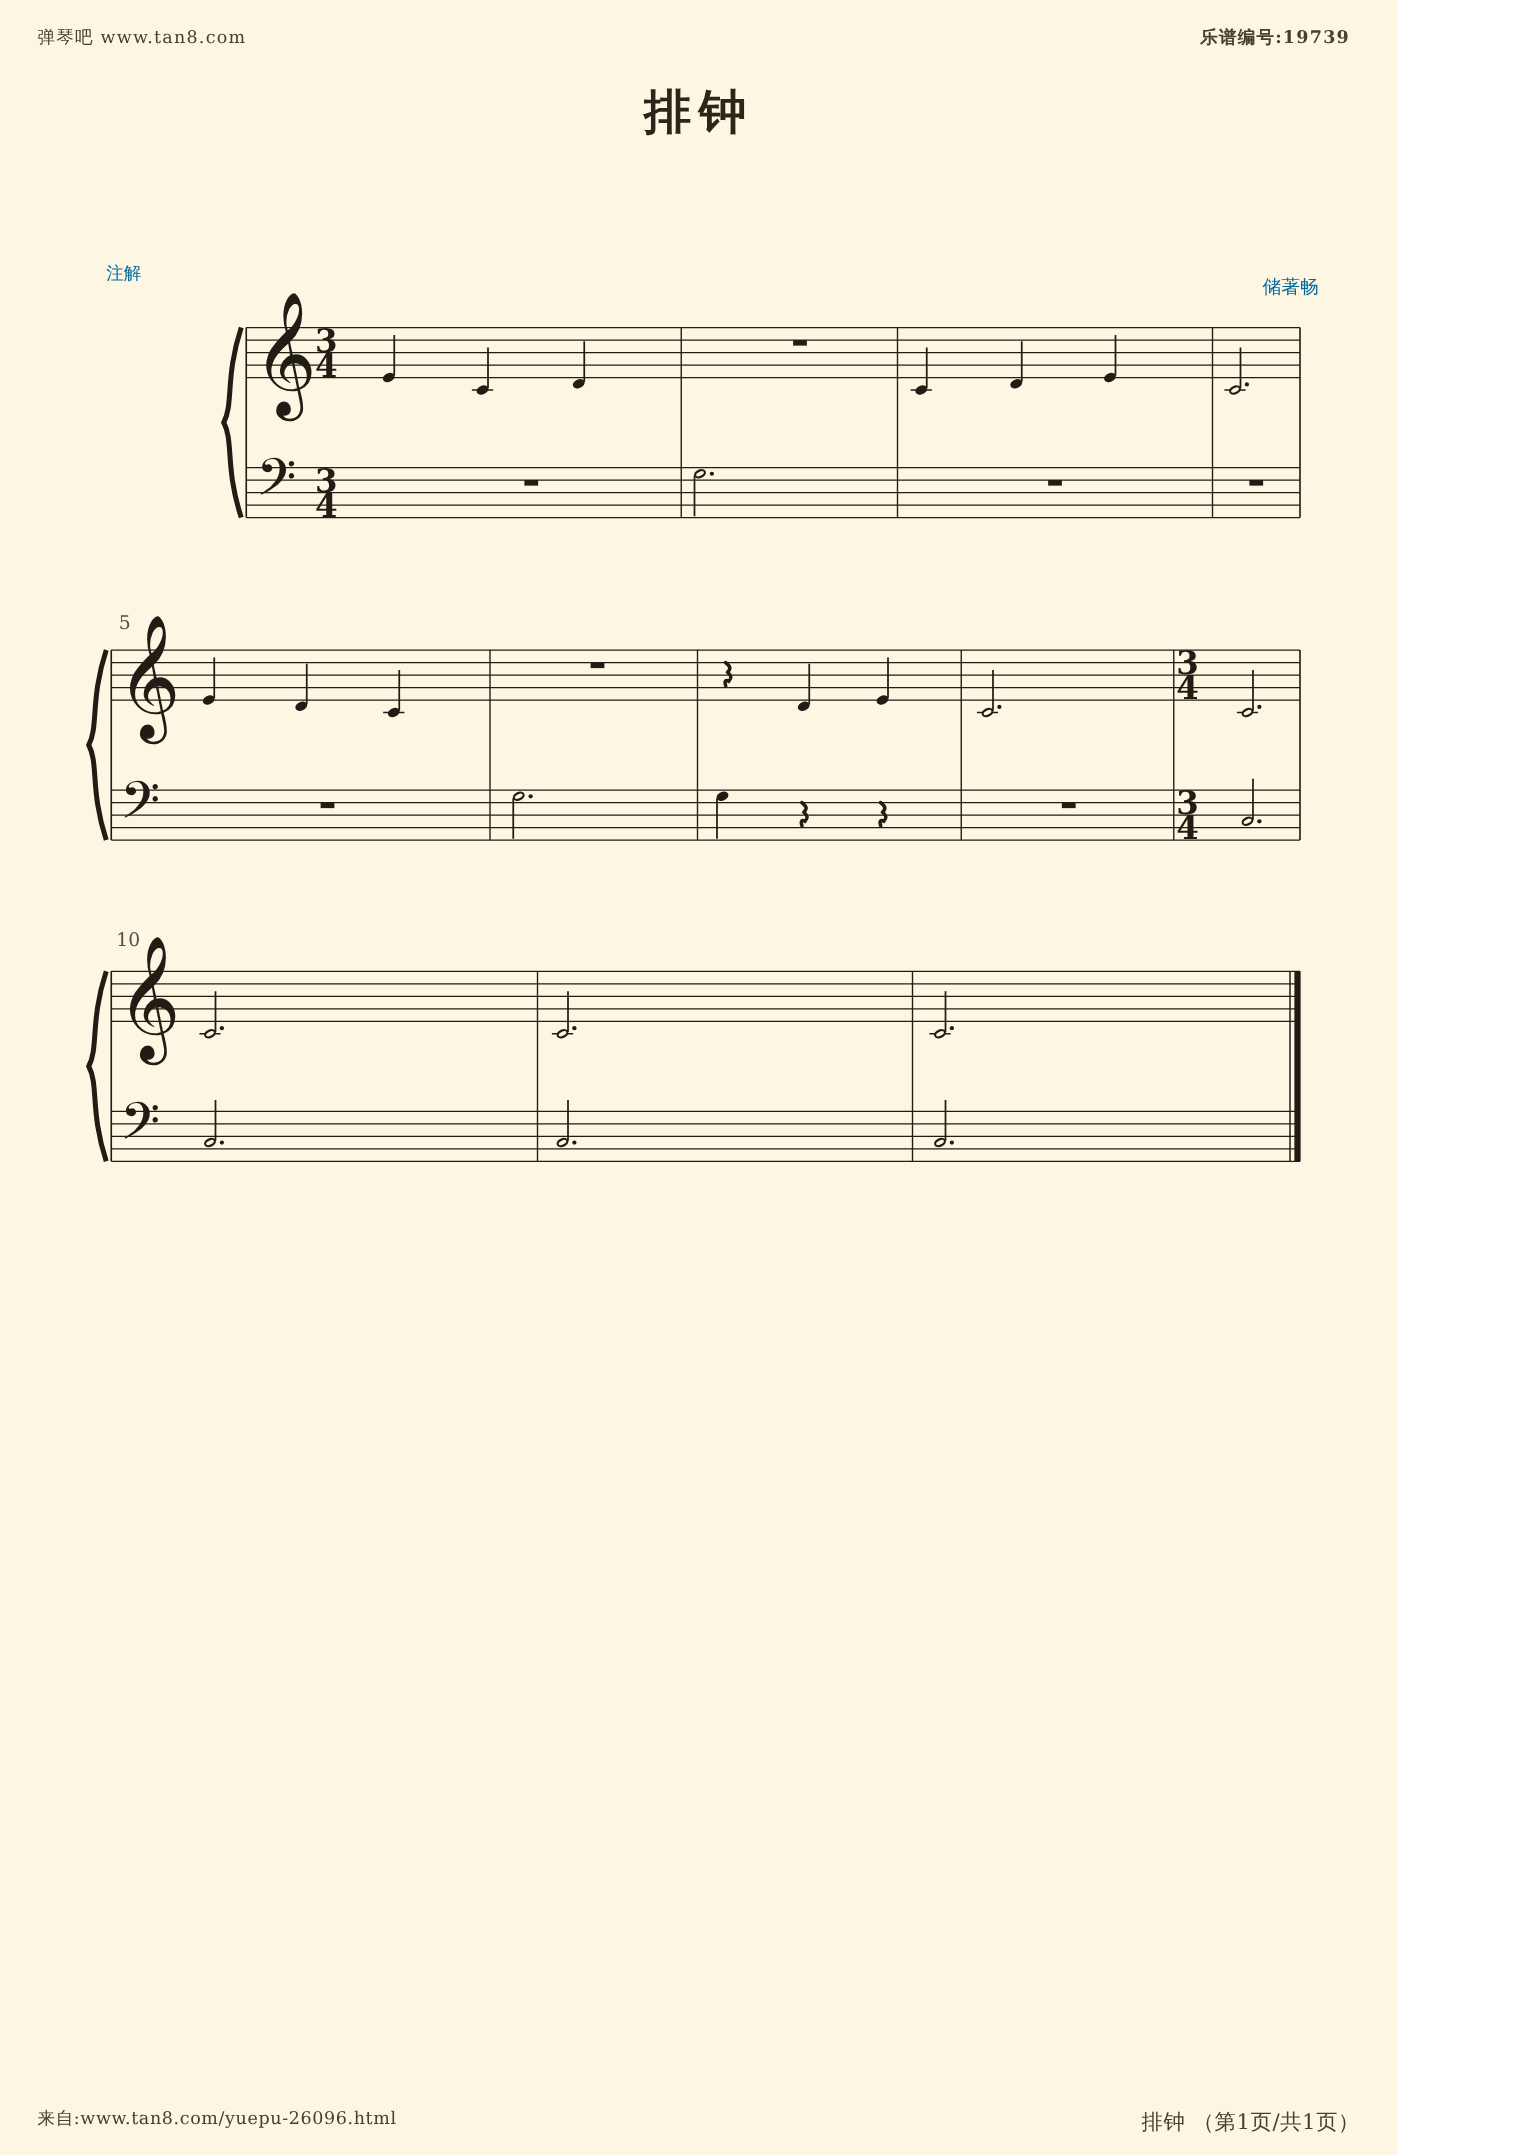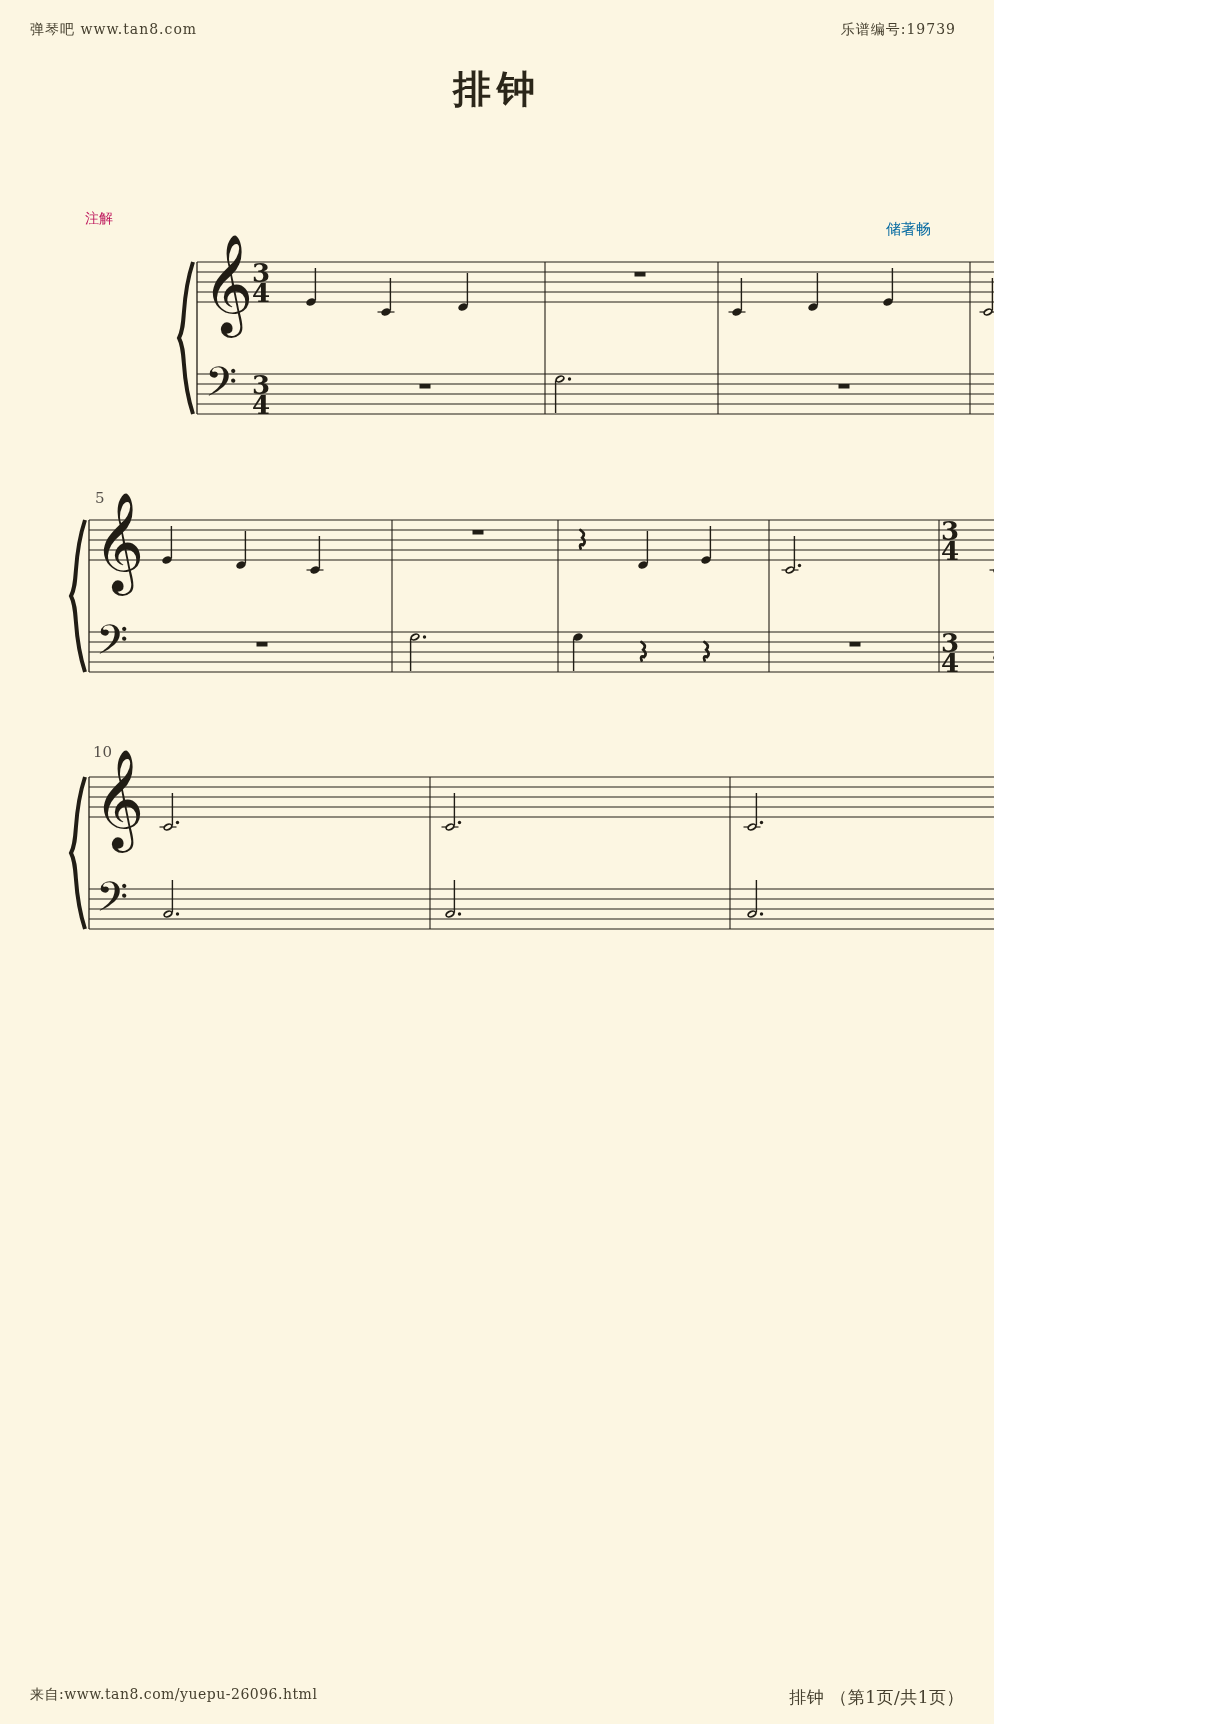--- a/index.html
+++ b/index.html
@@ -1,28 +1,28 @@
 <!DOCTYPE html>
 <html><head>
 <meta charset="utf-8">
 <style>
   html,body{margin:0;padding:0;}
   .page{
     position:relative;
-    width:994px;height:1724px;
+    width:1118px;height:1724px;
     background:#fcf6e2;
     font-family:"DejaVu Serif", serif;
     overflow:hidden;
   }
   .txt{position:absolute;color:#46402f;white-space:nowrap;}
   .header-left{left:30px;top:21px;font-size:14px;letter-spacing:1px;}
-  .header-right{right:38px;top:21px;font-size:14px;letter-spacing:1px;}
+  .header-right{right:38px;top:21px;font-size:14px;letter-spacing:1px;font-weight:bold;}
   .page-title{left:0;right:0;top:64px;text-align:center;font-size:38px;font-weight:bold;
               letter-spacing:6px;color:#2b2619;font-family:Liberation Mono, monospace;}
-  .annotation{left:85px;top:210px;font-size:14px;color:#be185d;}
+  .annotation{left:85px;top:210px;font-size:14px;color:#0369a1;}
   .composer{right:63px;top:220px;font-size:15px;color:#0369a1;}
   .footer-left{left:30px;top:1686px;font-size:14px;letter-spacing:0.5px;}
   .footer-right{right:30px;top:1686px;font-size:17px;letter-spacing:0.5px;}
   .watermark{
     position:absolute;left:402px;top:726px;font-size:60px;letter-spacing:22px;
     color:rgba(95,84,55,0.14);z-index:0;font-weight:bold;
   }
   #score{position:absolute;left:0;top:0;z-index:1;}
   .txt{z-index:2;}
 </style>

